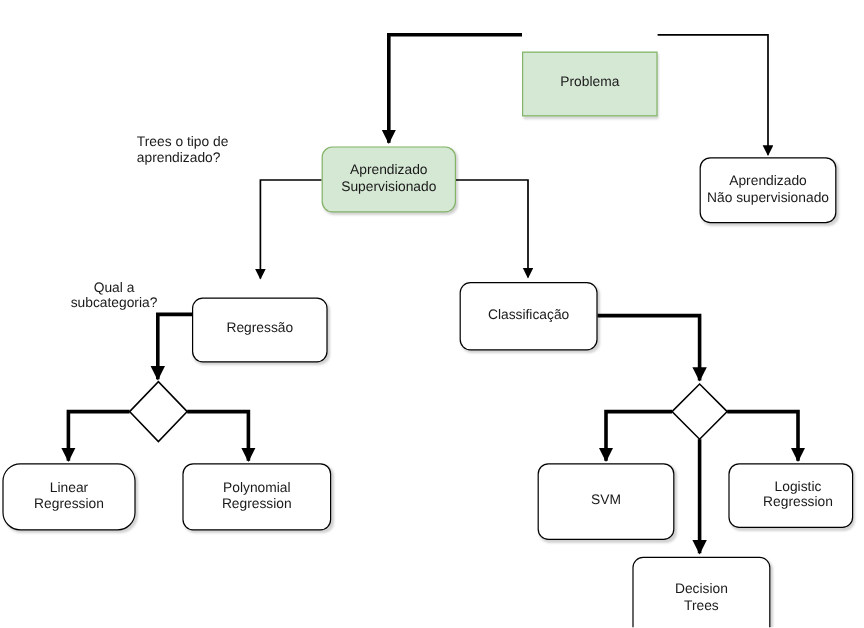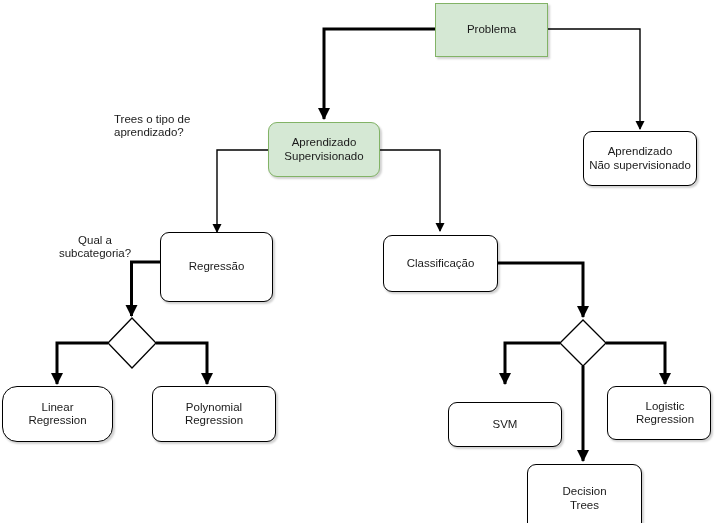--- a/index.html
+++ b/index.html
@@ -33,31 +33,31 @@
     color: var(--text-color, #1a1a1a);
     background: #ffffff;
     border: 1px solid var(--node-border, #000000);
     border-radius: 9px;
     box-shadow: 1.5px 2px 2px rgba(0,0,0,0.18);
   }
   .node.green {
     background: var(--green-fill, #d5e8d4);
     border-color: var(--green-border, #82b366);
   }
-  .node.square { border-radius: 0; }
+  .node.square { border-radius: 0; margin-top: 40px; }
 
   
   #n-problema        { left: 435px; top:   3px; width: 113px; height: 54px; }
   #n-supervisionado  { left: 268px; top: 122px; width: 112px; height: 55px; }
   #n-nao-supervisionado { left: 583px; top: 131px; width: 114px; height: 55px; }
-  #n-regressao       { left: 160px; top: 232px; width: 113px; height: 70px; }
+  #n-regressao       { left: 160px; top: 248px; width: 113px; height: 54px; }
   #n-classificacao   { left: 383px; top: 235px; width: 115px; height: 57px; }
   #n-linear          { left:   2px; top: 386px; width: 111px; height: 56px; border-radius: 15px; }
   #n-polynomial      { left: 152px; top: 386px; width: 124px; height: 56px; }
-  #n-svm             { left: 448px; top: 386px; width: 114px; height: 45px; margin-top: 16px; }
+  #n-svm             { left: 448px; top: 386px; width: 114px; height: 64px; }
   #n-logistic        { left: 607px; top: 386px; width: 104px; height: 54px; padding-left: 12px; }
   #n-decision-trees  { left: 527px; top: 464px; width: 115px; height: 69px; }
 
   .annotation {
     position: absolute;
     font-size: 11.5px;
     line-height: 13px;
     color: var(--text-color, #1a1a1a);
     white-space: pre-line;
   }

